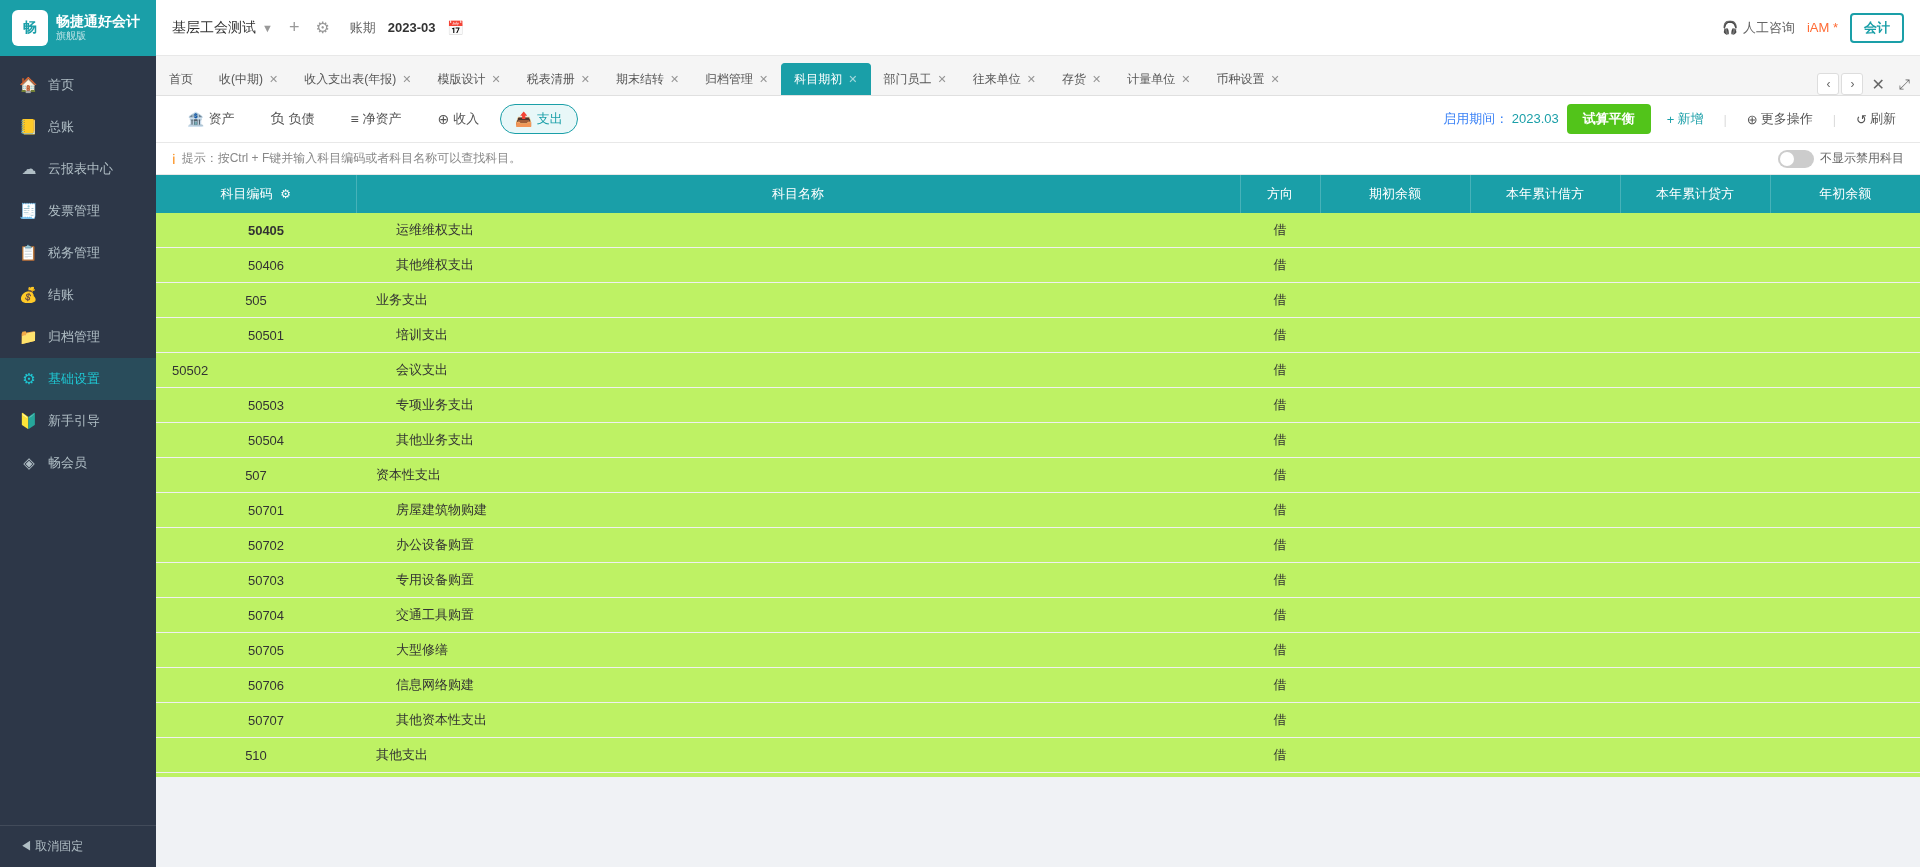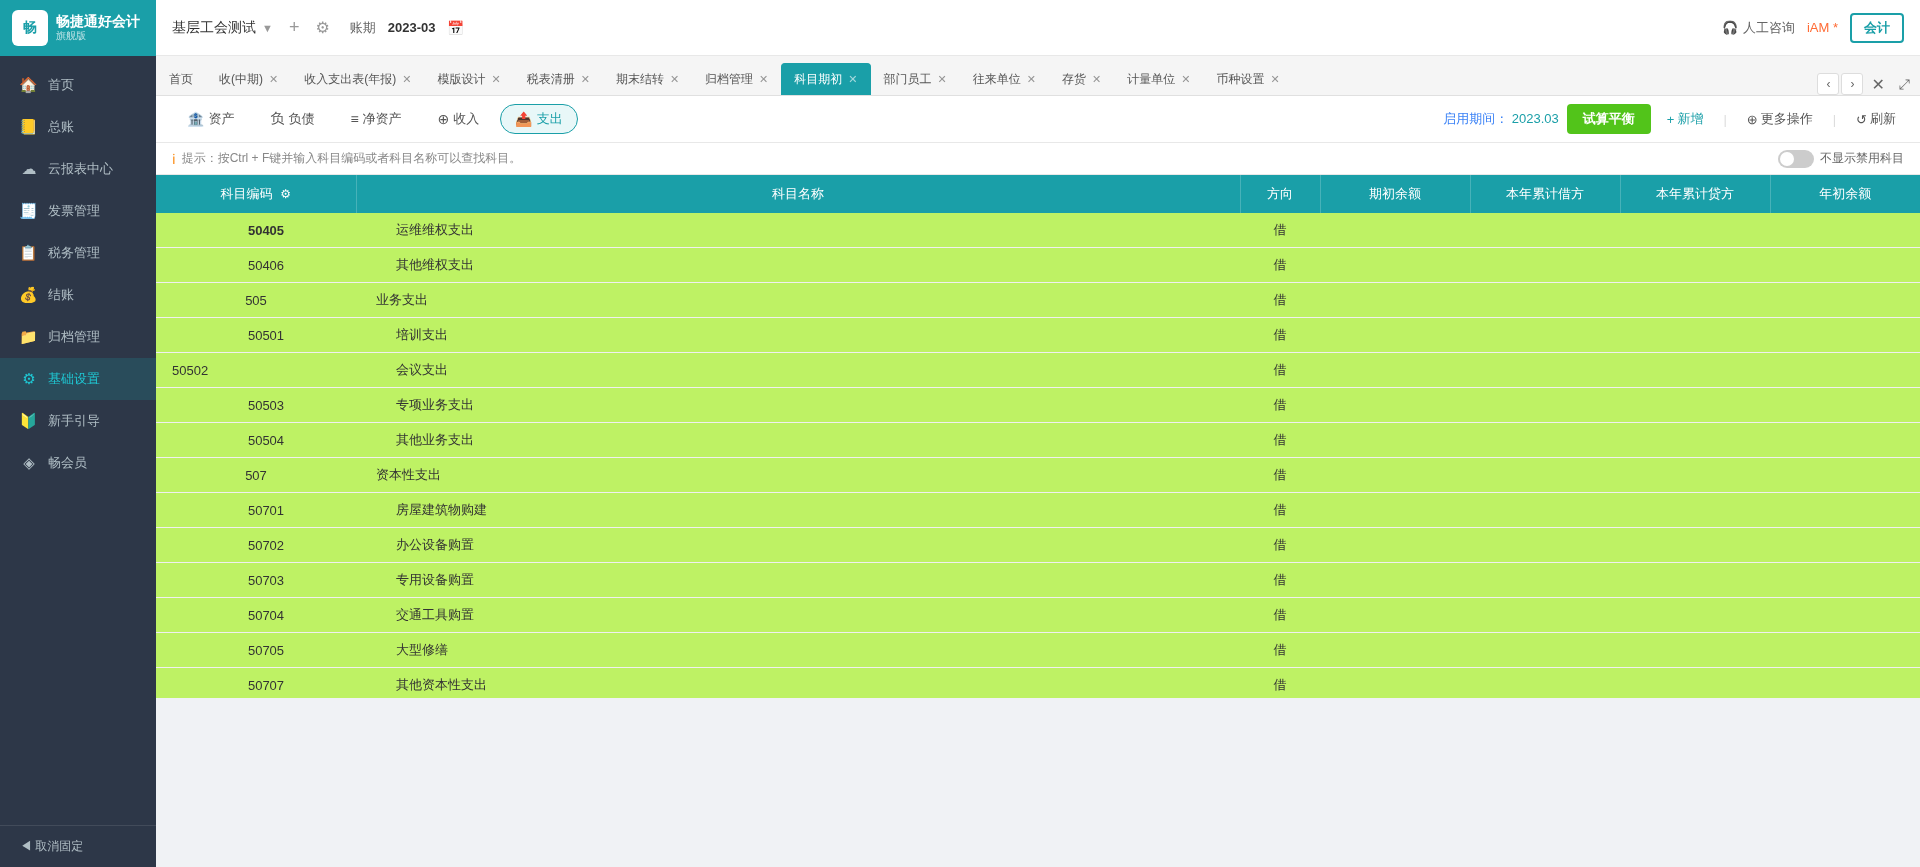--- a/index.html
+++ b/index.html
@@ -58,21 +58,21 @@
       gap: 8px;
       font-size: 12px;
       border-top: 1px solid rgba(255,255,255,0.1);
     }
 
     
     .main {
       flex: 1;
       display: flex;
       flex-direction: column;
-      height: 698px;
+      height: 777px;
       overflow: hidden;
     }
 
     
     .topbar {
       background: white;
       height: 56px;
       display: flex;
       align-items: center;
       padding: 0 16px;
@@ -639,20 +639,29 @@
           <tr>
     <td style="padding-left:36px; text-align:center;">50705</td>
     <td style="text-align:left; padding-left:40px;">大型修缮</td>
     <td>借</td>
     <td></td>
     <td></td>
     <td></td>
     <td></td>
   </tr>
           <tr>
+    <td style="padding-left:36px; text-align:center;">50706</td>
+    <td style="text-align:left; padding-left:40px;">信息网络购建</td>
+    <td>借</td>
+    <td></td>
+    <td></td>
+    <td></td>
+    <td></td>
+  </tr>
+          <tr>
     <td style="padding-left:36px; text-align:center;">50707</td>
     <td style="text-align:left; padding-left:40px;">其他资本性支出</td>
     <td>借</td>
     <td></td>
     <td></td>
     <td></td>
     <td></td>
   </tr>
           <tr>
     <td style="padding-left:16px; text-align:center;">510</td>

